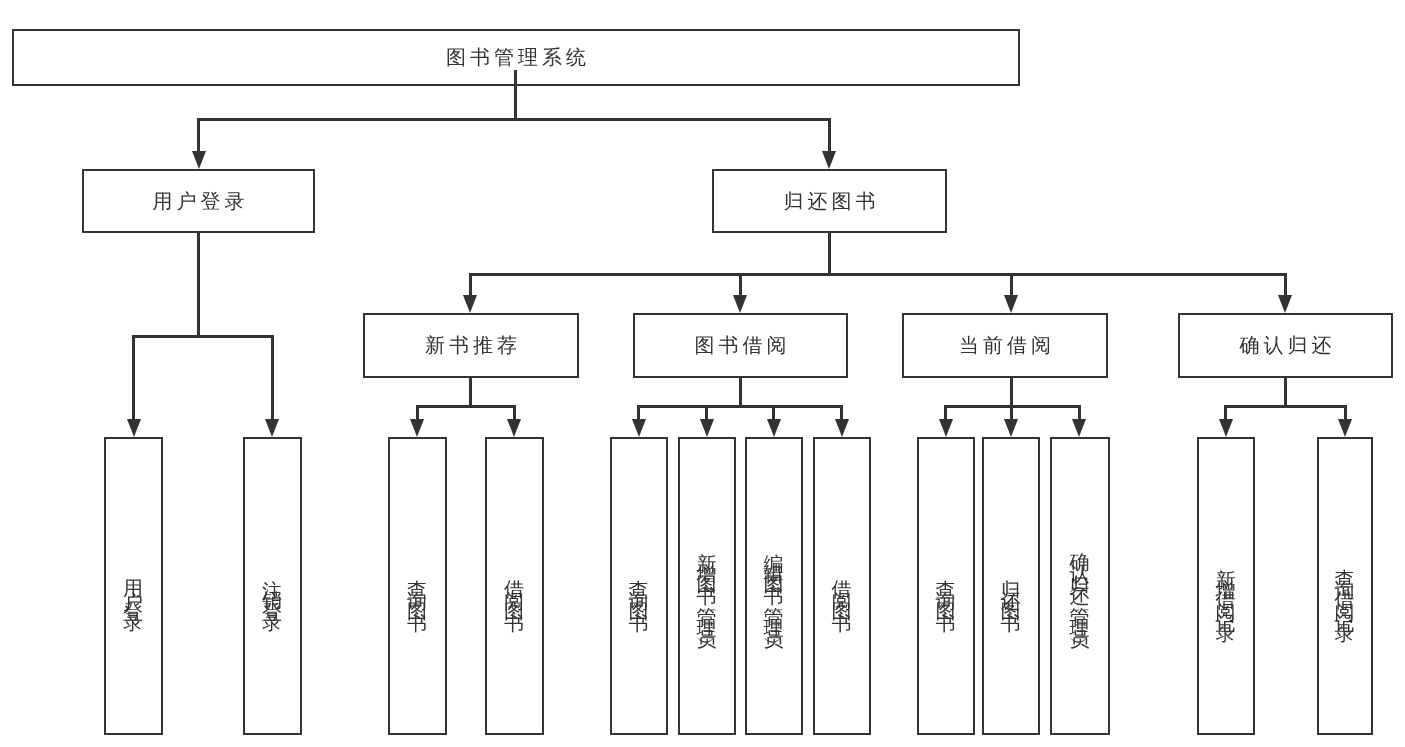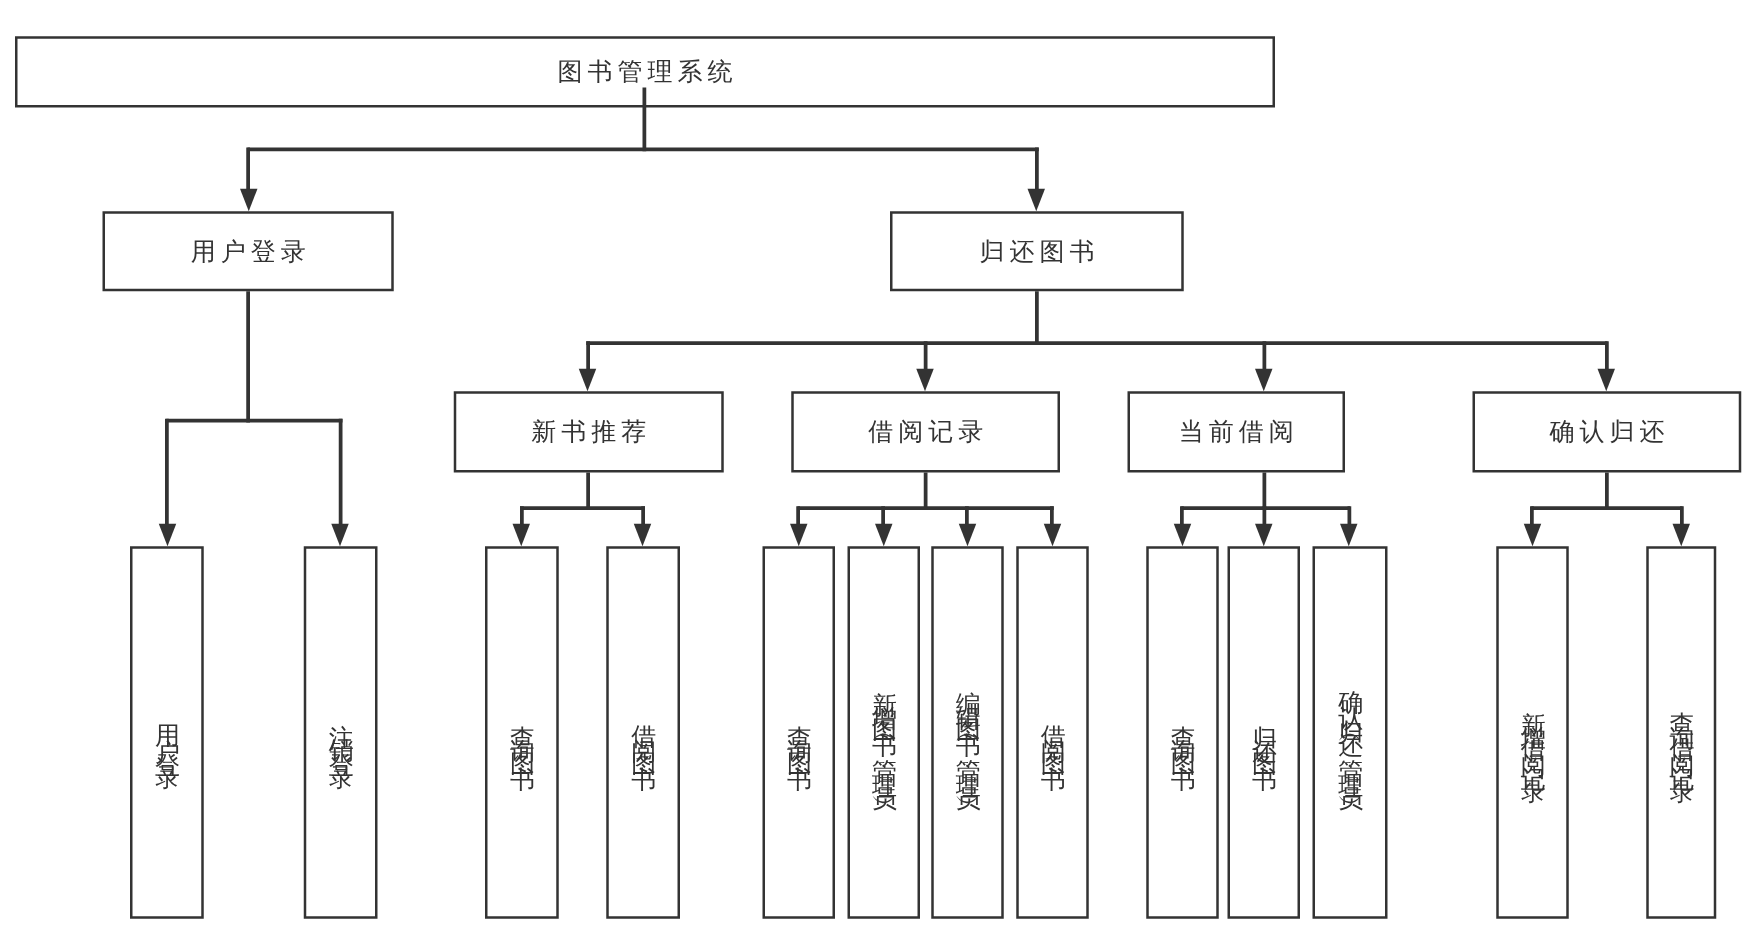--- a/index.html
+++ b/index.html
@@ -63,22 +63,22 @@
   <div class="line" style="left:469px;top:273px;width:3px;height:24px;"></div>
   <div class="arr" style="left:463px;top:295px;"></div>
   <div class="line" style="left:739px;top:273px;width:3px;height:24px;"></div>
   <div class="arr" style="left:733px;top:295px;"></div>
   <div class="line" style="left:1010px;top:273px;width:3px;height:24px;"></div>
   <div class="arr" style="left:1004px;top:295px;"></div>
   <div class="line" style="left:1284px;top:273px;width:3px;height:24px;"></div>
   <div class="arr" style="left:1278px;top:295px;"></div>
 
   <div class="box" style="left:363px;top:313px;width:216px;height:65px;">新书推荐</div>
-  <div class="box" style="left:633px;top:313px;width:215px;height:65px;">借阅记录</div>
-  <div class="box" style="left:902px;top:313px;width:174px;height:65px;">当前借阅</div>
+  <div class="box" style="left:633px;top:313px;width:215px;height:65px;">图书借阅</div>
+  <div class="box" style="left:902px;top:313px;width:206px;height:65px;">当前借阅</div>
   <div class="box" style="left:1178px;top:313px;width:215px;height:65px;">确认归还</div>
 
   <div class="line" style="left:469px;top:378px;width:3px;height:30px;"></div>
   <div class="line" style="left:416px;top:405px;width:100px;height:3px;"></div>
   <div class="line" style="left:416px;top:405px;width:3px;height:16px;"></div>
   <div class="arr" style="left:410px;top:419px;"></div>
   <div class="line" style="left:513px;top:405px;width:3px;height:16px;"></div>
   <div class="arr" style="left:507px;top:419px;"></div>
 
   <div class="line" style="left:739px;top:378px;width:3px;height:30px;"></div>

